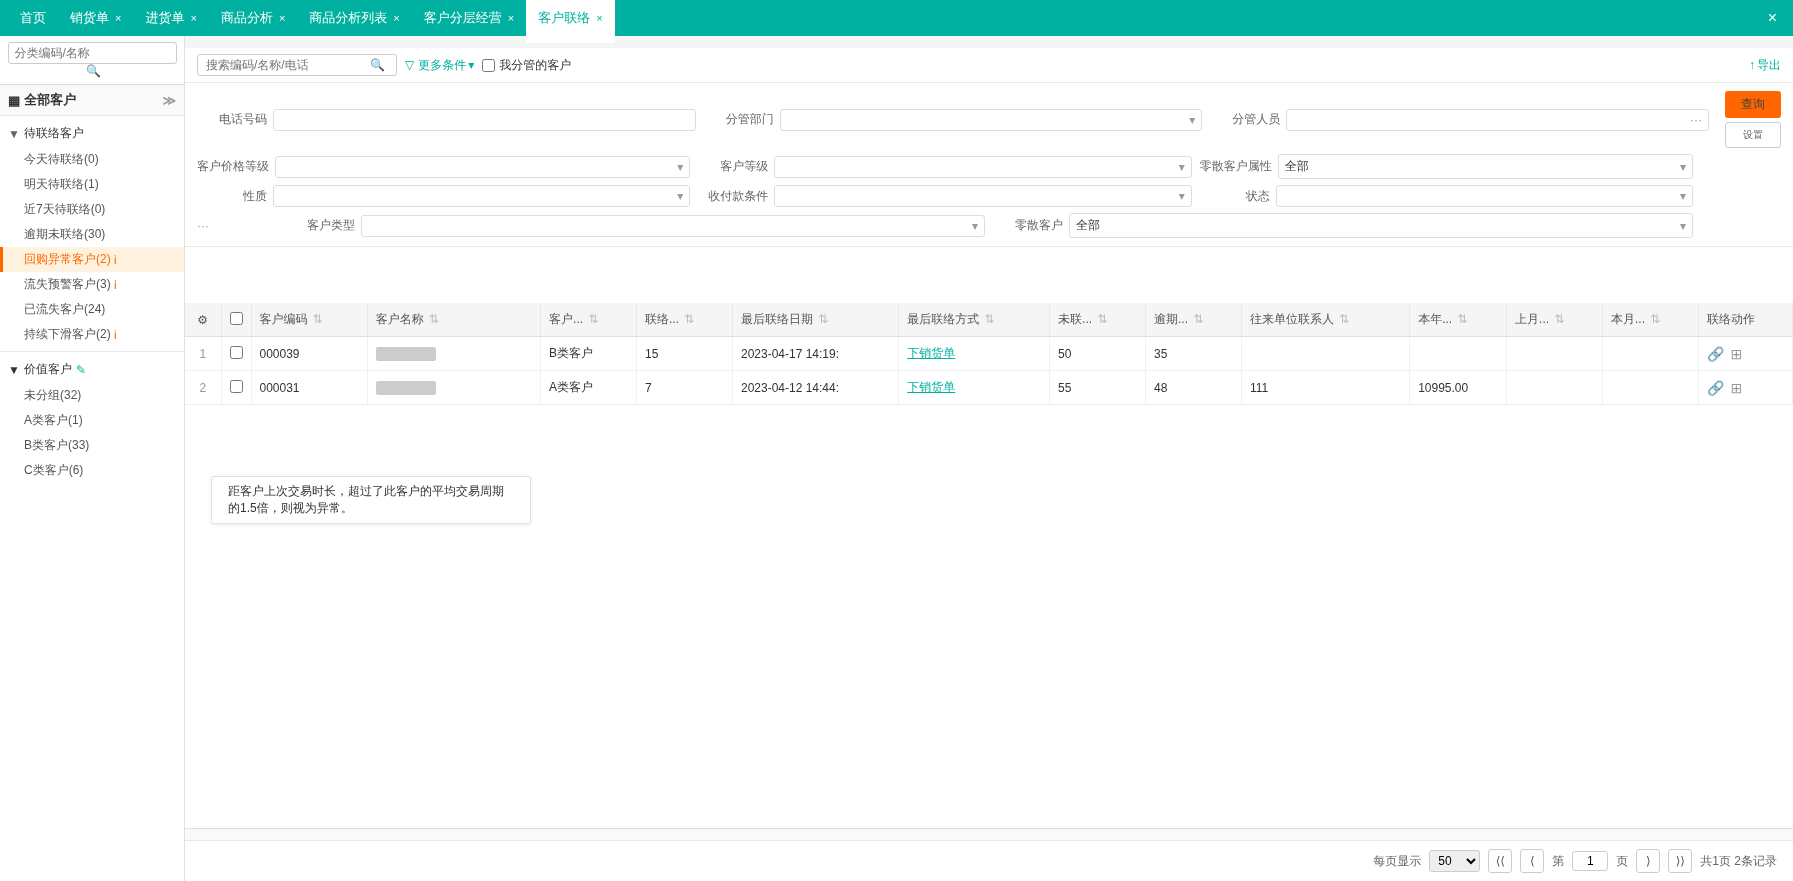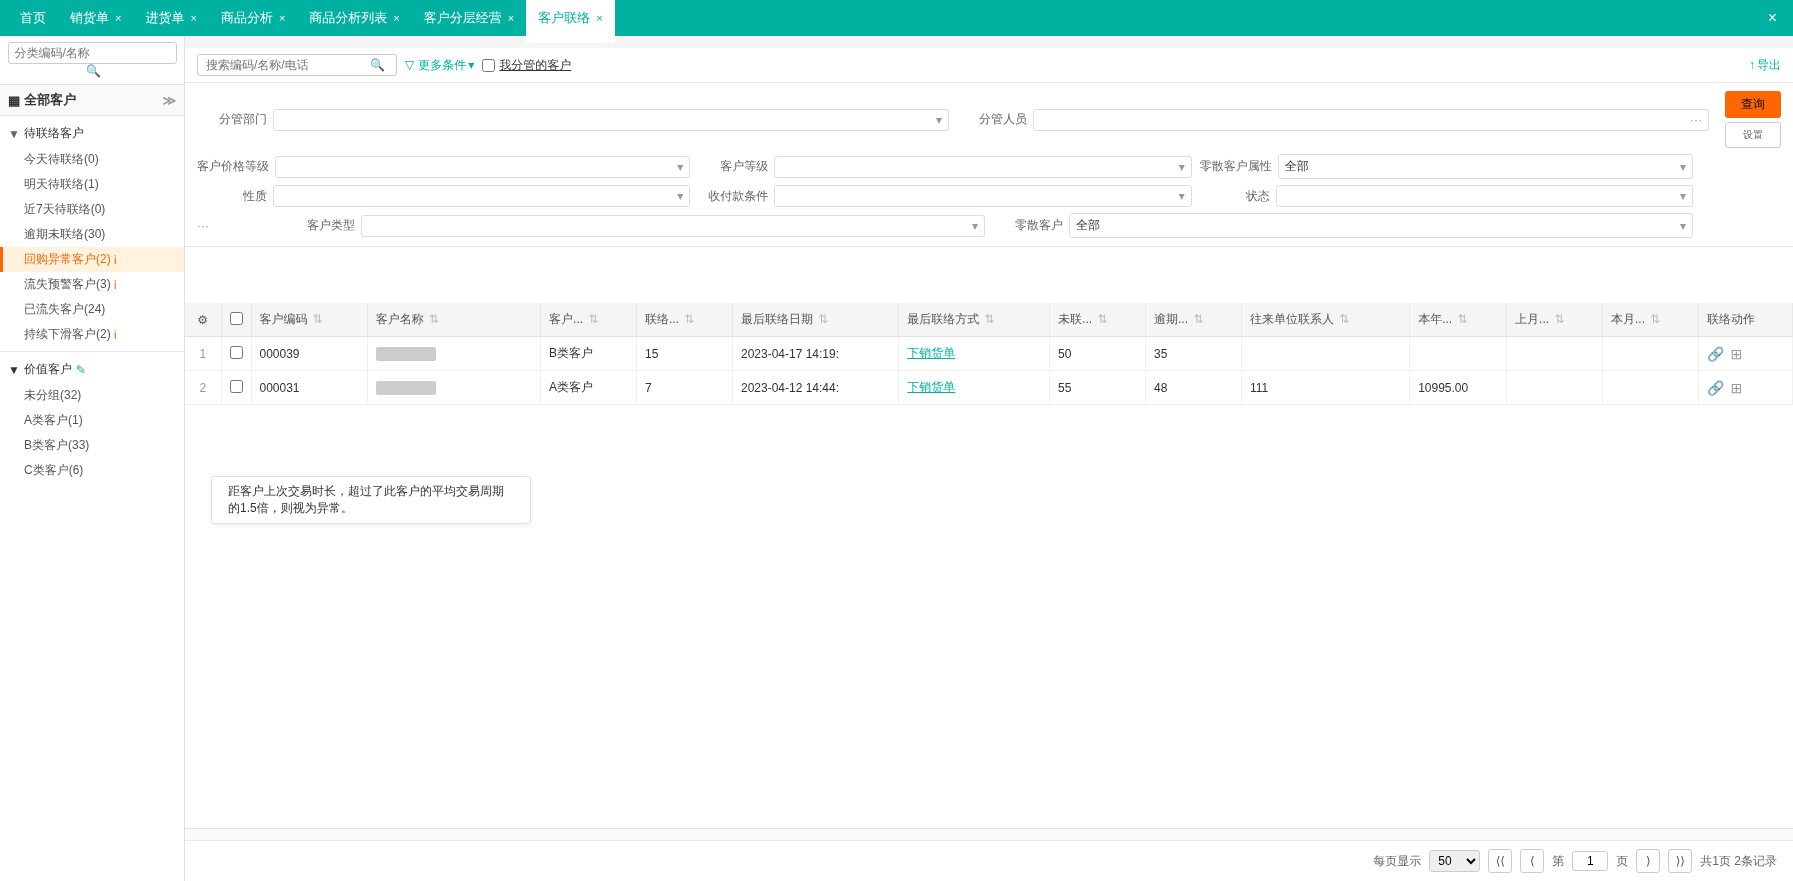--- a/index.html
+++ b/index.html
@@ -69,21 +69,21 @@
       display: flex; align-items: center; gap: 8px;
     }
     .filter-search {
       display: flex; align-items: center; border: 1px solid #ccc; border-radius: 3px;
       padding: 3px 8px; min-width: 200px;
     }
     .filter-search input { border: none; outline: none; font-size: 12px; width: 160px; }
     .filter-search .s-icon { color: #999; margin-left: 4px; }
     .filter-more { color: #00b0a0; cursor: pointer; display: flex; align-items: center; gap: 2px; }
     .filter-more .funnel { margin-right: 2px; }
-    .filter-mine { display: flex; align-items: center; gap: 4px; cursor: pointer; text-decoration: underline; }
+    .filter-mine { display: flex; align-items: center; gap: 4px; cursor: pointer; }
     .export-btn {
       margin-left: auto; color: #00b0a0; cursor: pointer; display: flex; align-items: center; gap: 2px;
     }
 
     
     .advanced-filter {
       background: #fff; border-bottom: 1px solid #e8e8e8; padding: 8px 12px;
     }
     .filter-row { display: flex; align-items: center; gap: 8px; margin-bottom: 6px; }
     .filter-row:last-child { margin-bottom: 0; }
@@ -96,21 +96,21 @@
       font-size: 12px; outline: none; background: #fff;
     }
     .filter-select {
       flex: 1; border: 1px solid #ddd; border-radius: 3px; padding: 3px 6px;
       font-size: 12px; outline: none; background: #fff; display: flex;
       align-items: center; justify-content: space-between; cursor: pointer;
     }
     .filter-select .caret { color: #999; }
     .filter-actions { display: flex; flex-direction: column; gap: 4px; margin-left: 8px; }
     .btn-query {
-      background: #f60; color: #000000; border: none; border-radius: 3px;
+      background: #f60; color: #404040; border: none; border-radius: 3px;
       padding: 5px 16px; cursor: pointer; font-size: 12px;
     }
     .btn-settings {
       background: #fff; color: #666; border: 1px solid #ccc; border-radius: 3px;
       padding: 5px 16px; cursor: pointer; font-size: 10px;
     }
     .filter-ellipsis { color: #999; cursor: pointer; }
 
     
     .table-wrapper { flex: 1; overflow: auto; }
@@ -279,20 +279,24 @@
       </div>
       <div class="export-btn">
         <span>↑</span>
         <span>导出</span>
       </div>
     </div>
 
     <div class="advanced-filter">
 
       <div class="filter-row">
+        <div class="filter-field">
+          <span class="filter-label">电话号码</span>
+          <input class="filter-input" type="text" style="">
+        </div>
         <div class="filter-field">
           <span class="filter-label">分管部门</span>
           <div class="filter-select">
             <span></span>
             <span class="caret">▾</span>
           </div>
         </div>
         <div class="filter-field">
           <span class="filter-label">分管人员</span>
           <div class="filter-select" style="flex:1;">

